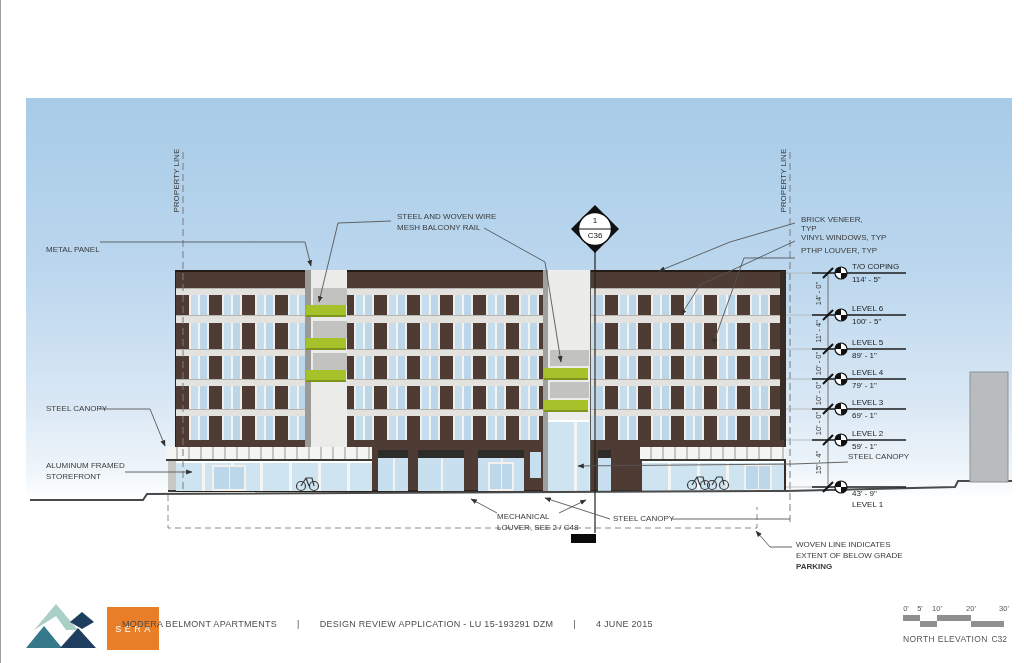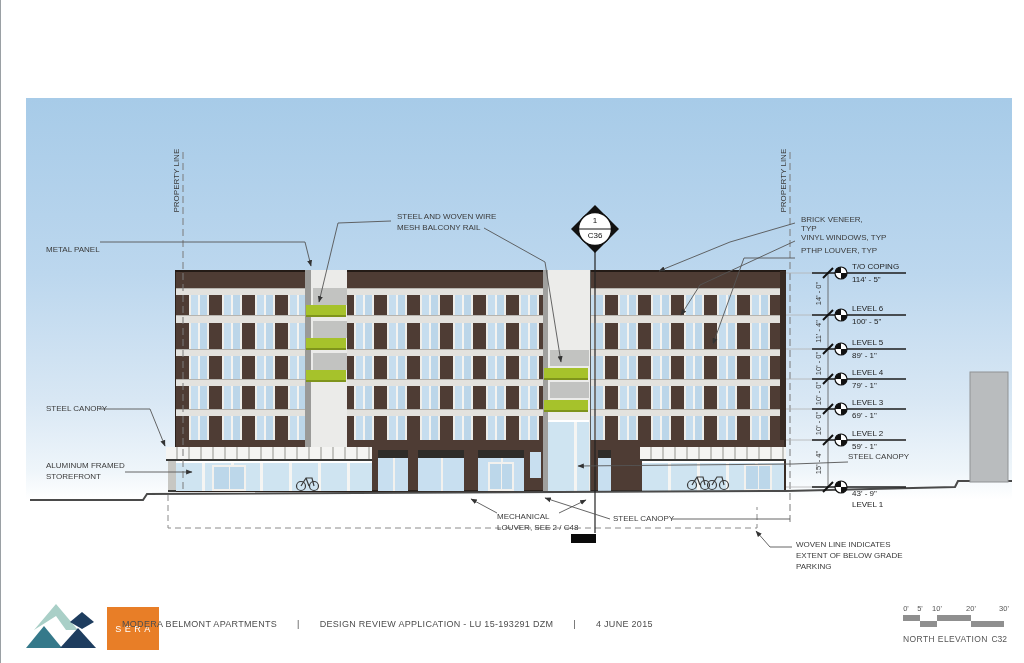--- a/index.html
+++ b/index.html
@@ -212,21 +212,21 @@
   <div class="txt" style="left:801px;top:215px;">BRICK VENEER,</div>
   <div class="txt" style="left:801px;top:224px;">TYP</div>
   <div class="txt" style="left:801px;top:233px;">VINYL WINDOWS, TYP</div>
   <div class="txt" style="left:801px;top:246px;">PTHP LOUVER, TYP</div>
 
   <div class="txt" style="left:497px;top:512px;">MECHANICAL</div>
   <div class="txt" style="left:497px;top:523px;text-align:right;">LOUVER, SEE 2 / C48</div>
   <div class="txt" style="left:613px;top:514px;">STEEL CANOPY</div>
   <div class="txt" style="left:796px;top:540px;">WOVEN LINE INDICATES</div>
   <div class="txt" style="left:796px;top:551px;">EXTENT OF BELOW GRADE</div>
-  <div class="txt" style="left:796px;top:562px;">PARKING</div>
+  <div class="txt" style="left:796px;top:562px;font-weight:bold;">PARKING</div>
 
   <div class="secnum" style="top:216px;">1</div>
   <div class="secnum" style="top:231px;">C36</div>
 
   <div class="lvl-name" style="top:262px;">T/O COPING</div>
   <div class="lvl-val" style="top:275px;">114' - 5"</div>
   <div class="lvl-name" style="top:304px;">LEVEL 6</div>
   <div class="lvl-val" style="top:317px;">100' - 5"</div>
   <div class="lvl-name" style="top:338px;">LEVEL 5</div>
   <div class="lvl-val" style="top:351px;">89' - 1"</div>

